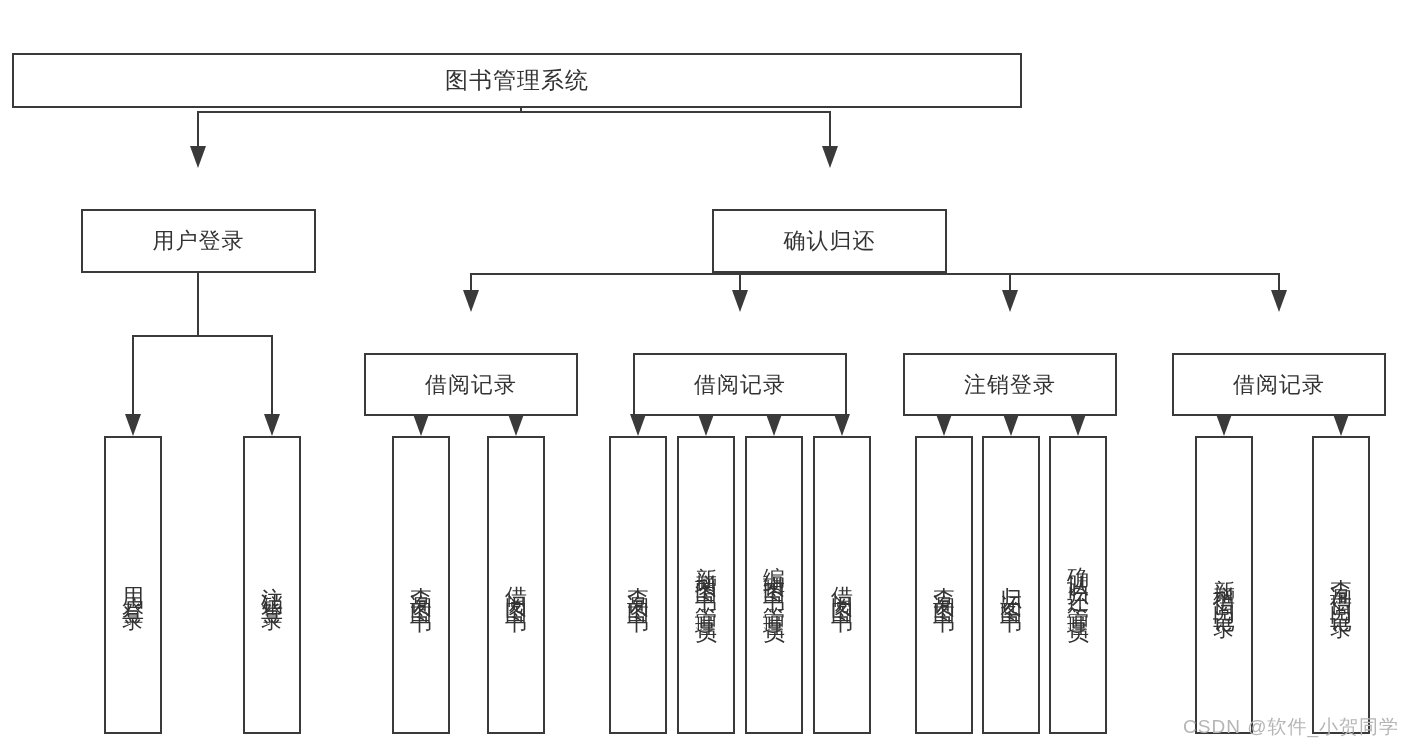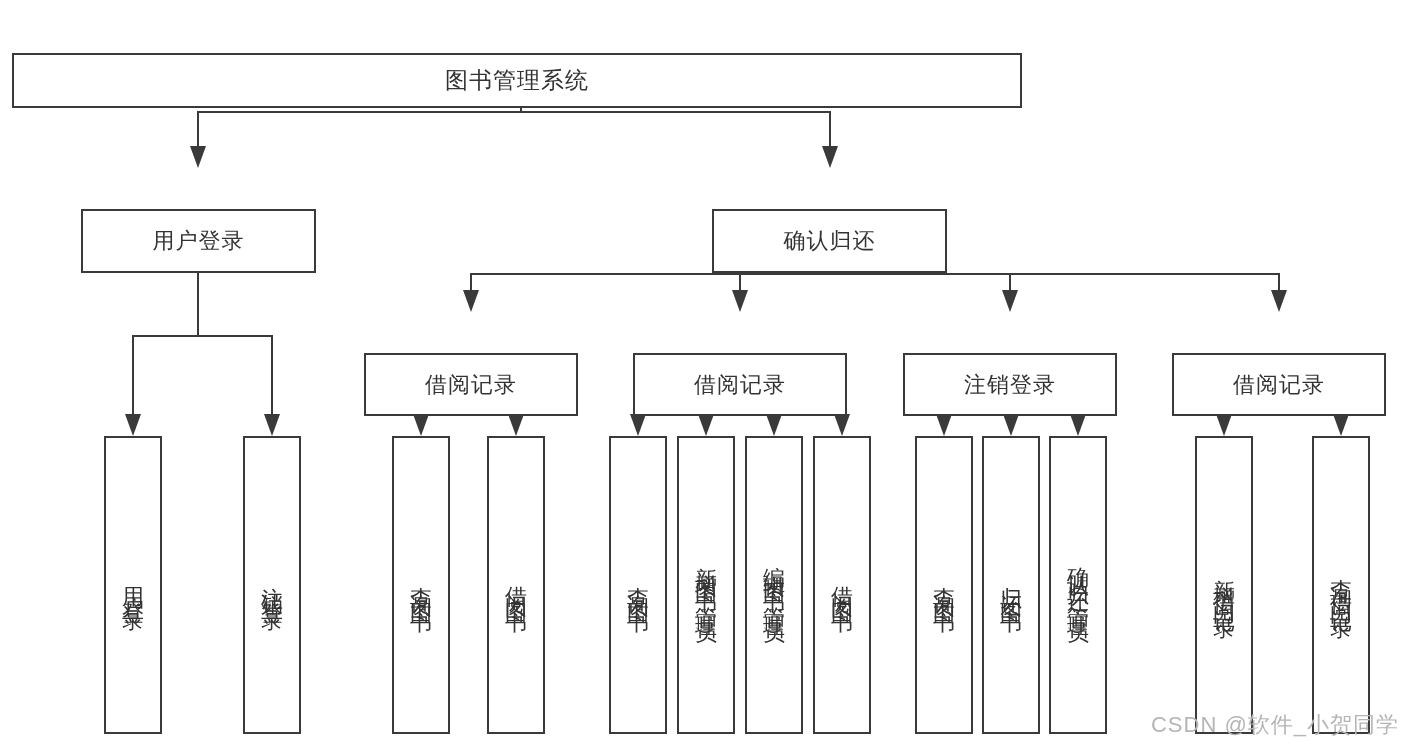--- a/index.html
+++ b/index.html
@@ -29,21 +29,21 @@
     position:absolute;box-sizing:border-box;background:var(--bg);
     border:2px solid var(--line);display:flex;align-items:center;justify-content:center;
     color:var(--text);width:58px;height:298px;top:436px;
   }
   .leaf span{
     writing-mode:vertical-rl;text-orientation:mixed;
     font-size:22px;letter-spacing:8px;line-height:1;white-space:nowrap;
   }
   .watermark{
     position:absolute;right:6px;bottom:7px;color:var(--wm);
-    font-size:22px;letter-spacing:1px;z-index:5;
+    font-size:19px;letter-spacing:1px;z-index:5;
   }
 </style>
 </head>
 <body>
 
 <div class="canvas">
 
   <svg class="wires" id="wires" width="1405" height="747" viewBox="0 0 1405 747" xmlns="http://www.w3.org/2000/svg">
       <line x1="521" y1="68" x2="521" y2="113"></line>
       <line x1="198" y1="112" x2="830" y2="112"></line>

